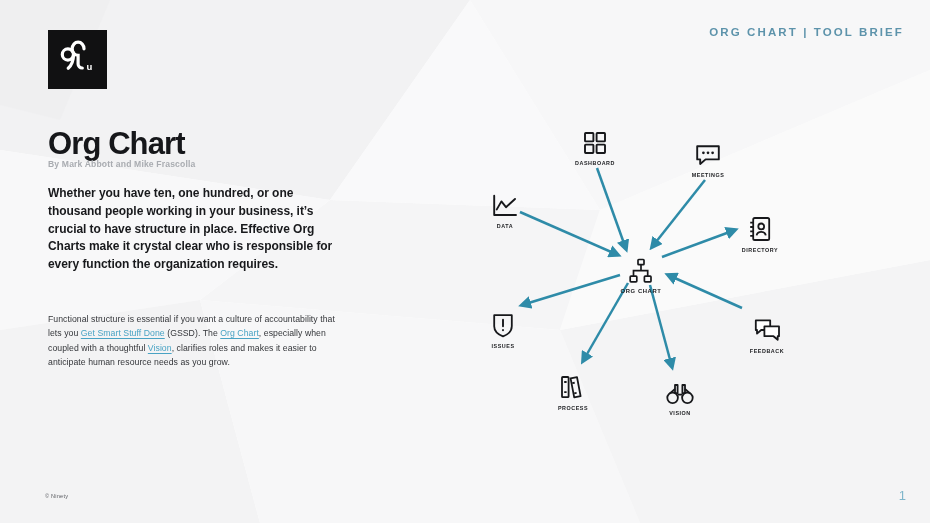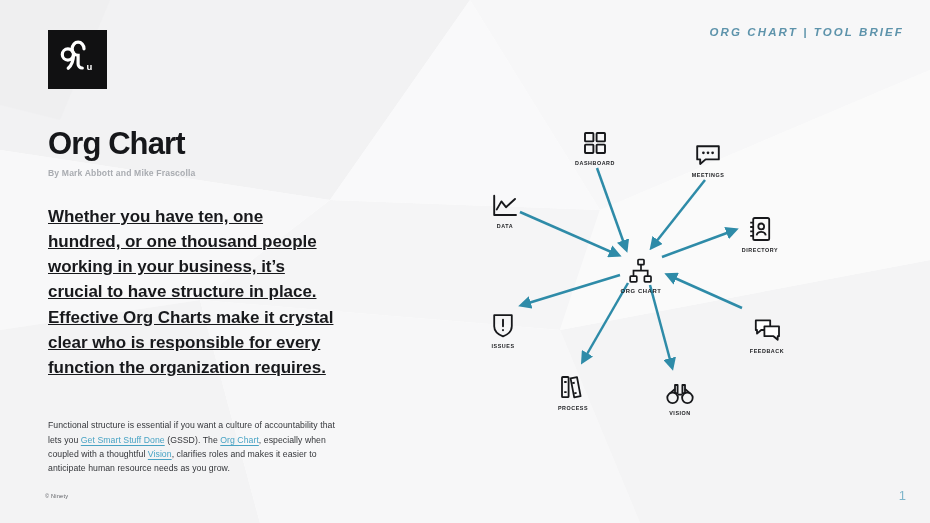--- a/index.html
+++ b/index.html
@@ -29,28 +29,27 @@
     display:block; position:relative;
   }
   #logo-badge svg { position:absolute; left:0; top:0; }
 
   #page-title {
     margin-top:39px;
     font-size:31px; font-weight:bold; letter-spacing:-0.9px;
     color:#16171a; line-height:1;
   }
   #byline {
-    margin-top:9px;
     font-size:8.6px; font-weight:bold; letter-spacing:0.15px;
     color:#a9acb1;
   }
   #lead-paragraph {
-    margin-top:26px; width:290px;
-    font-size:17px; font-weight:bold; line-height:1.48;
-    color:#18191c; letter-spacing:-0.05px;text-decoration:underline;
+    margin-top:16px; width:290px;
+    font-size:12px; font-weight:bold; line-height:1.48;
+    color:#18191c; letter-spacing:-0.05px;
   }
   #body-paragraph {
     margin-top:38px; width:290px;
     font-size:8.7px; font-weight:normal; line-height:1.66;
     color:#34363a; letter-spacing:0.05px;
   }
   #body-paragraph a, .inline-link {
     color:#49a3c4; text-decoration:underline; text-underline-offset:1.5px;
   }
 
@@ -93,21 +92,21 @@
   <polygon points="330,200 600,210 560,330 200,300" fill="#f5f5f6"></polygon>
   <polygon points="0,150 330,200 200,300 0,330" fill="#f8f8f9"></polygon>
   <polygon points="0,330 200,300 260,523 0,523" fill="#f3f3f4"></polygon>
   <polygon points="200,300 560,330 640,523 260,523" fill="#f7f7f8"></polygon>
   <polygon points="560,330 930,260 930,523 640,523" fill="#f4f4f5"></polygon>
   <polygon points="600,210 930,70 930,260 560,330" fill="#fafafa"></polygon>
   <polygon points="0,0 110,0 60,120 0,105" fill="#efeff0"></polygon>
   <polygon points="330,200 470,0 600,210" fill="#f9f9fa"></polygon>
 </svg>
 
-<div id="header-label" style="color: rgb(93, 147, 171); font-style: italic;">ORG CHART | TOOL BRIEF</div>
+<div id="header-label" style="color: rgb(93, 147, 171);">ORG CHART | TOOL BRIEF</div>
 
 <div id="left-col">
 
   <div id="logo-badge">
     <svg width="59" height="59" viewBox="0 0 59 59" aria-hidden="true">
       <rect width="59" height="59" fill="#111112"></rect>
       <g fill="none" stroke="#ffffff" stroke-width="3.2" stroke-linecap="round">
         <path d="M25.5 24.5 a5.6 5.6 0 1 0 -5.6 5.6 a5.6 5.6 0 0 0 5.6 -5.6 z"></path>
         <path d="M25.5 24.5 C25.5 31.5 23.4 35.4 20.2 38.2"></path>
         <path d="M36.0 18.8 a5.9 6.6 0 1 0 -5.9 6.6 v8.6 a4.0 4.0 0 0 0 4.2 4.0"></path>

